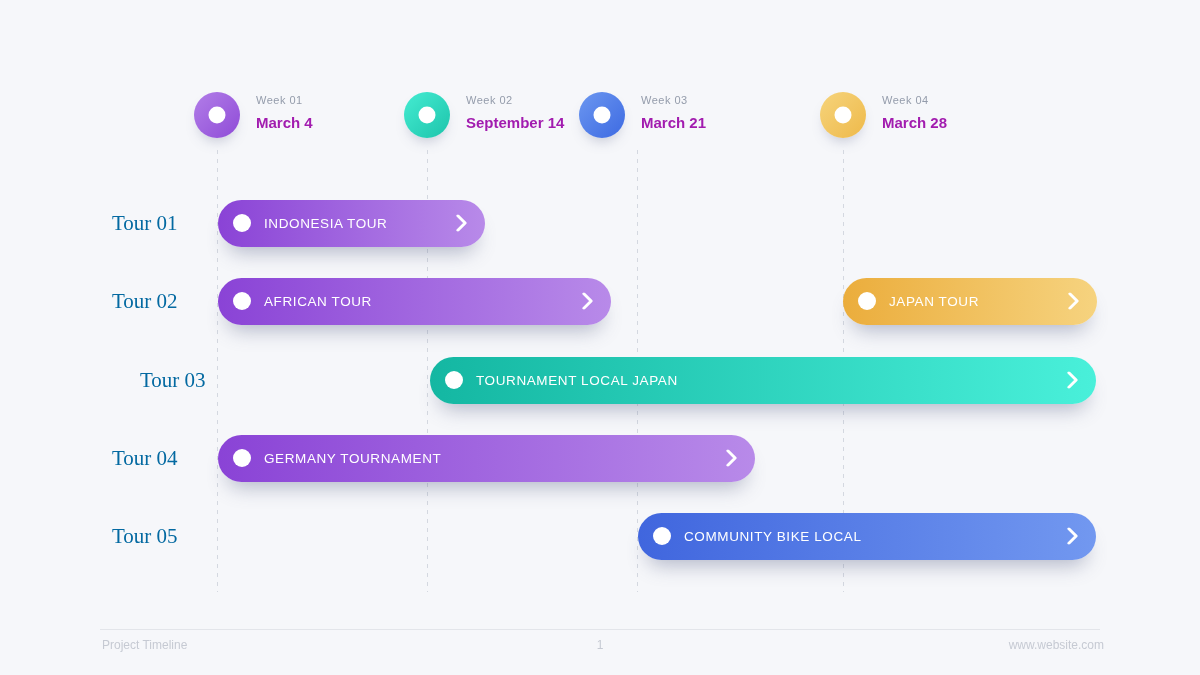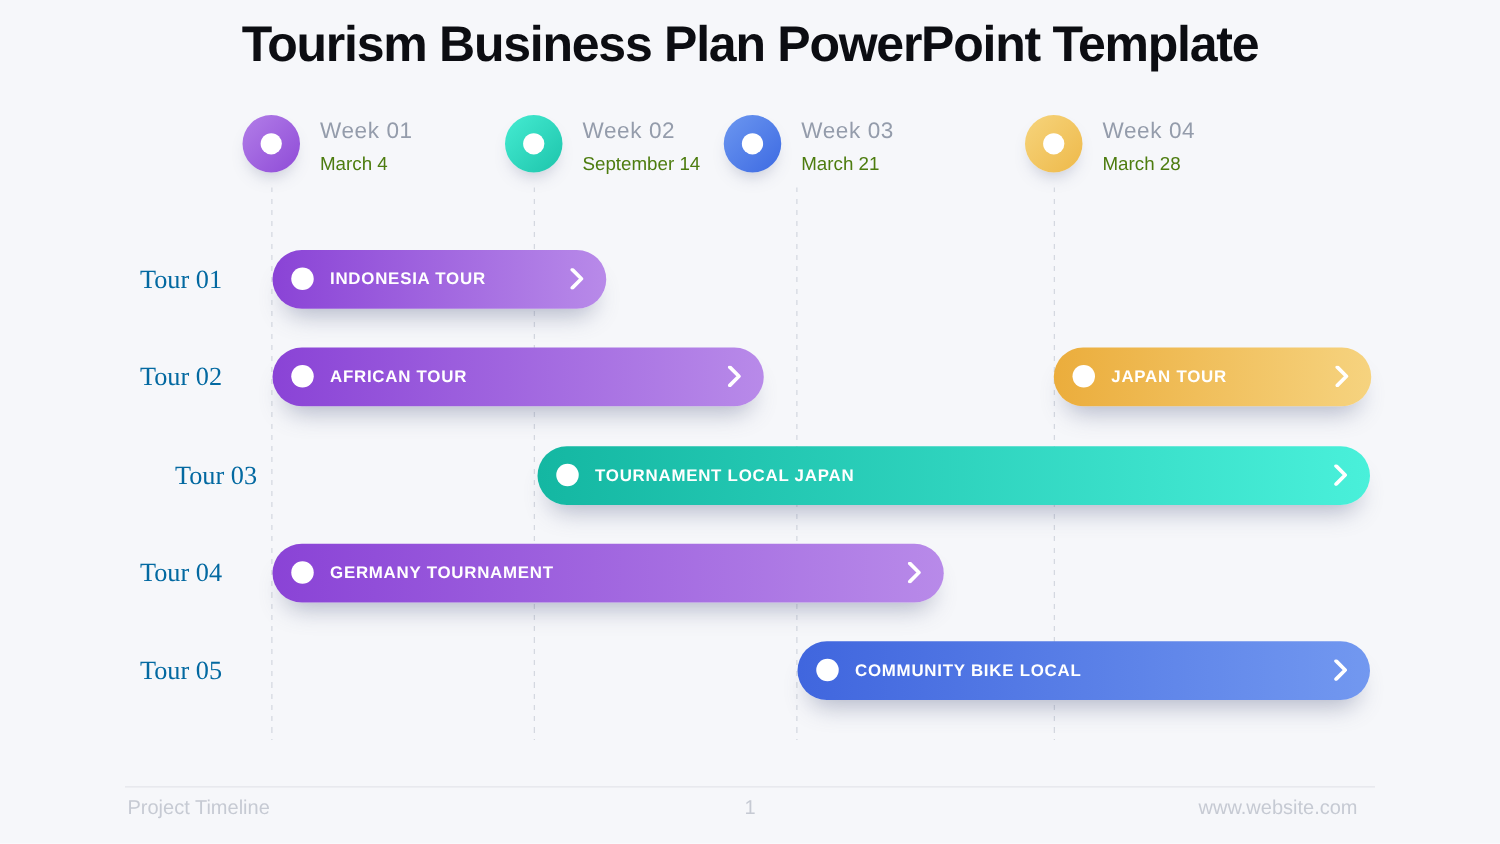--- a/index.html
+++ b/index.html
@@ -18,60 +18,59 @@
   .donut{
     width:46px;height:46px;border-radius:50%;
     position:relative;flex:0 0 46px;
     box-shadow:0 8px 14px -6px rgba(80,90,130,.35);
   }
   .donut-hole{
     position:absolute;left:50%;top:50%;width:17px;height:17px;
     transform:translate(-50%,-50%);border-radius:50%;background:#ffffff;
   }
   .week-texts{margin-left:16px;padding-top:2px;}
-  .week-label{font-size:18px;color:#949cab;letter-spacing:.5px;}
-  .week-date{font-size:15px;color:#4d7c0f;font-weight:normal;margin-top:8px;}
+  .week-label{font-size:11px;color:#949cab;letter-spacing:.5px;}
+  .week-date{font-size:15px;color:#a21caf;font-weight:bold;margin-top:8px;}
   
   .gridline{
     position:absolute;width:1px;
     background-image:repeating-linear-gradient(to bottom,#d4d8e0 0px,#d4d8e0 4px,transparent 4px,transparent 9px);
   }
   
   .row-label{
     position:absolute;font-size:21px;color:#0369a1;line-height:24px;font-family:Liberation Serif, serif;
   }
   .bar{
     position:absolute;height:47px;border-radius:24px;
     box-shadow:0 14px 20px -9px rgba(95,105,140,.45);
   }
   .bar-dot{
     position:absolute;left:15px;top:50%;transform:translateY(-50%);
     width:18px;height:18px;border-radius:50%;background:#ffffff;
   }
   .bar-label{
     position:absolute;left:46px;top:50%;transform:translateY(-50%);
-    color:#ffffff;font-size:13.5px;font-weight:bold;letter-spacing:.6px;
+    color:#ffffff;font-size:13.5px;font-weight:normal;letter-spacing:.6px;
     white-space:nowrap;
   }
   .bar-chevron{
     position:absolute;right:17px;top:50%;transform:translateY(-50%);
     width:13px;height:17px;display:block;
   }
   
   .footer-line{position:absolute;left:100px;right:100px;top:629px;height:1px;background:#e3e5ea;}
-  .footer-text{position:absolute;top:638px;font-size:16px;color:#c6cad3;}
+  .footer-text{position:absolute;top:638px;font-size:12px;color:#c6cad3;}
   .footer-left{left:102px;}
   .footer-center{left:0;width:100%;text-align:center;}
-  .footer-right{right:114px;}
+  .footer-right{right:96px;}
 </style>
 </head>
 <body>
 
 <div class="slide">
-  <h1 class="title">Tourism Business Plan PowerPoint Template</h1>
 
   <div>
       <div class="week-marker" style="left: 194px; top: 92px;">
         <div class="donut" style="background: linear-gradient(135deg, rgb(178, 126, 232), rgb(143, 75, 215));">
           <div class="donut-hole"></div>
         </div>
         <div class="week-texts">
           <div class="week-label">Week 01</div>
           <div class="week-date">March 4</div>
         </div>

